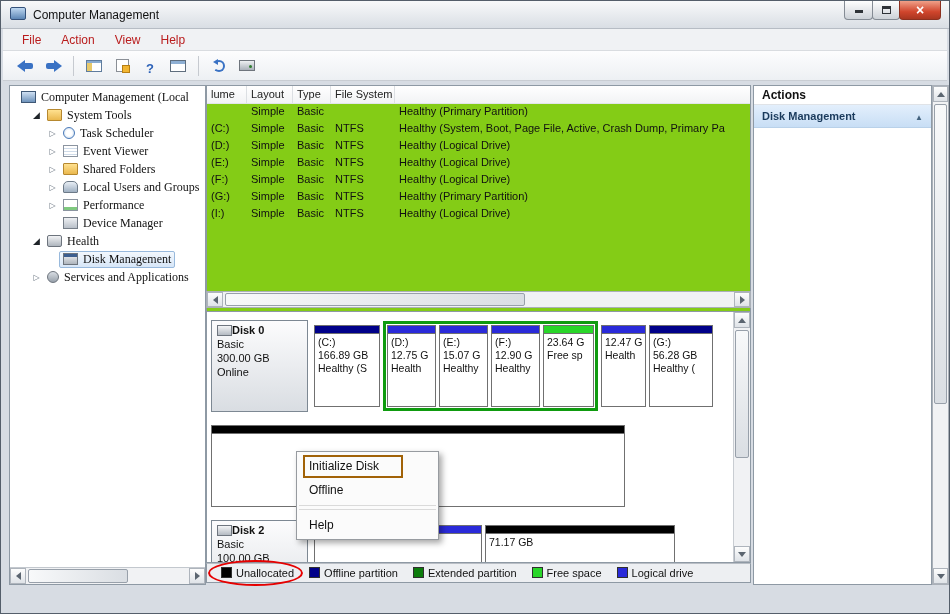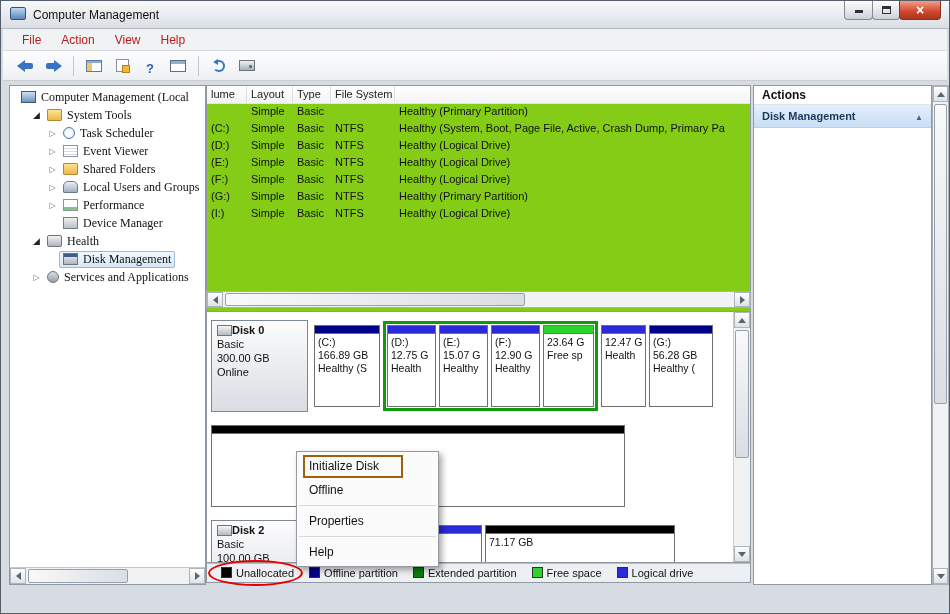--- a/index.html
+++ b/index.html
@@ -497,18 +497,17 @@
       </div>
     <div class="sb-btn">
         <div class="td"></div>
       </div>
   </div>
 
   <div class="ctx" id="ctx">
       <div class="ctx-item"><span class="red-box-menu">Initialize Disk</span></div>
       <div class="ctx-item">Offline</div>
       <div class="ctx-sep"></div>
-      <div class="ctx-item">Properties</div>
       <div class="ctx-sep"></div>
       <div class="ctx-item">Help</div>
     </div>
 
 </div>
 
 </body></html>

